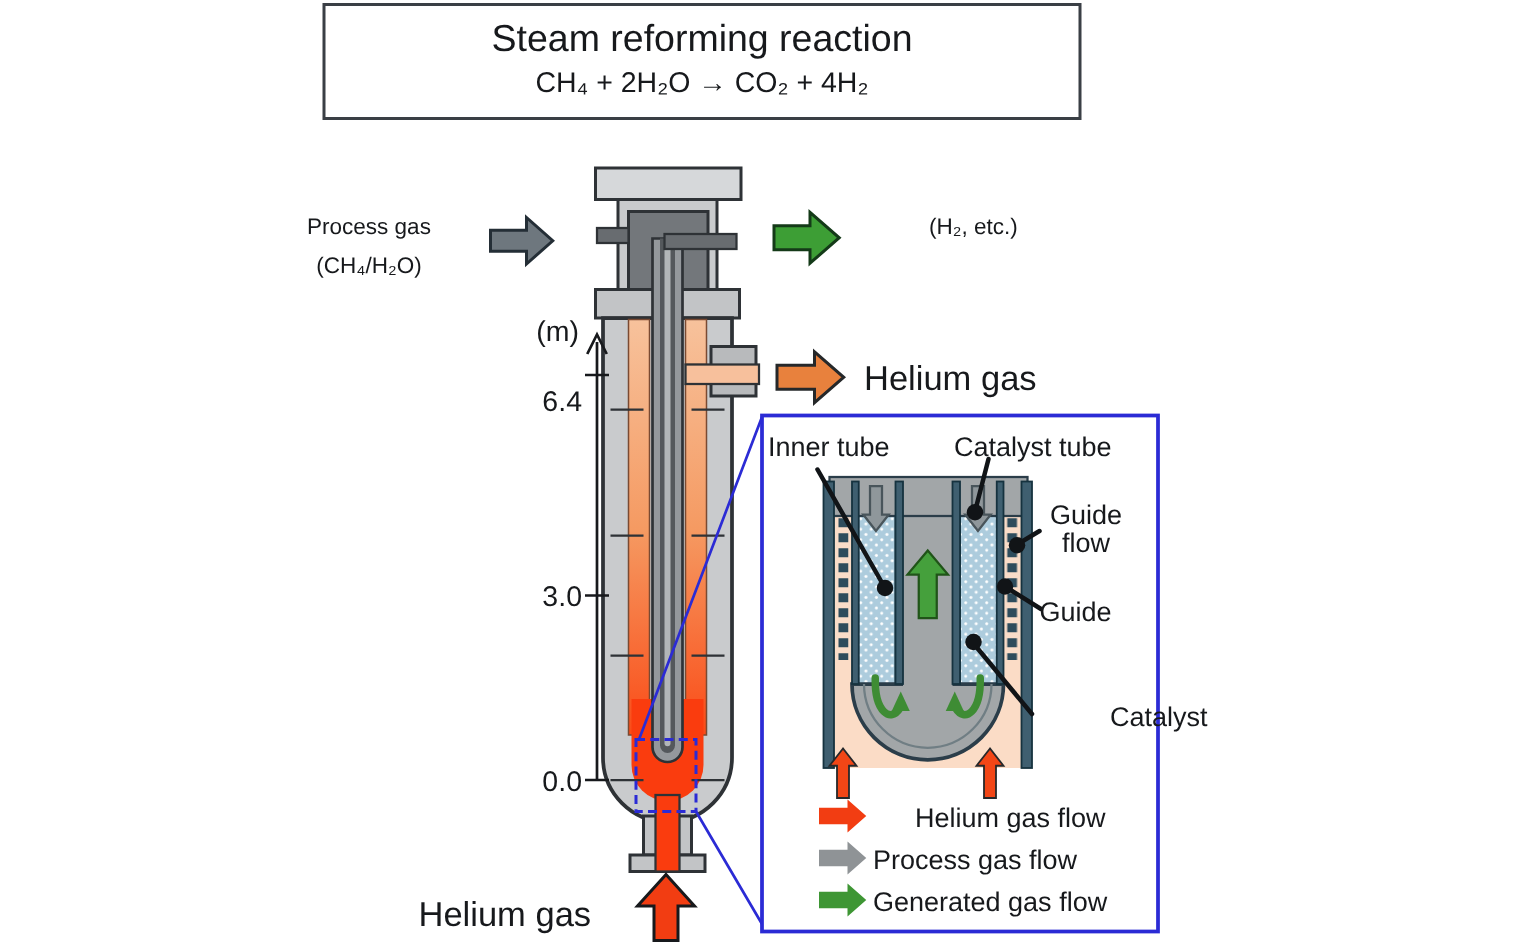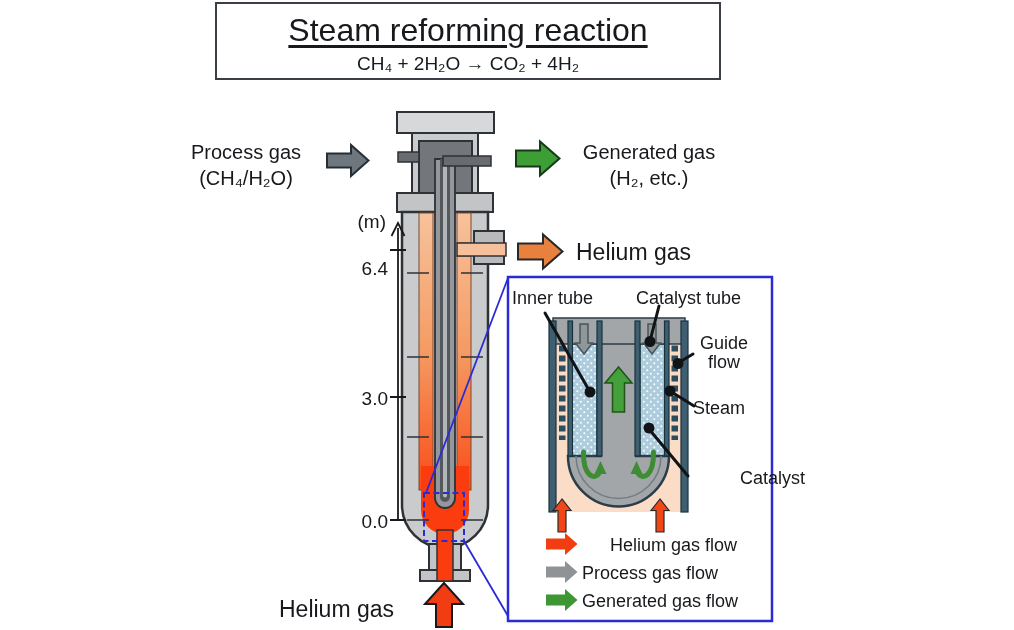--- a/index.html
+++ b/index.html
@@ -6,23 +6,23 @@
   .canvas{
     position:relative;width:1014px;height:630px;background:#ffffff;
     font-family:"Liberation Sans","DejaVu Sans",sans-serif;color:#17191c;overflow:hidden;
   }
   .abs{position:absolute;}
   svg{position:absolute;left:0;top:0;}
   .title-box{
     left:215px;top:2px;width:506px;height:78px;border:2px solid #3a3f45;
     text-align:center;box-sizing:border-box;padding-top:8px;background:#fff;
   }
-  .title-line{font-size:32px;text-decoration:underline;text-underline-offset:4px;}
+  .title-line{font-size:25px;text-underline-offset:4px;}
   .equation-line{font-size:19px;margin-top:4px;}
-  .flow-label{text-align:center;font-size:20px;line-height:26px;}
+  .flow-label{text-align:center;font-size:15px;line-height:26px;}
   .process-label{left:160px;top:139px;width:172px;}
   .generated-label{left:561px;top:139px;width:176px;}
   .helium-top-label{left:576px;top:239px;font-size:23px;}
   .helium-bottom-label{left:279px;top:596px;font-size:23px;}
   .scale-txt{font-size:19px;text-align:right;width:42px;}
   .scale-unit{left:344px;top:211px;}
   .tick-64{left:346px;top:241px;margin-top:17px;}
   .tick-30{left:346px;top:388px;}
   .tick-00{left:346px;top:511px;}
   .inset-lbl{font-size:18px;line-height:19px;}
@@ -178,35 +178,34 @@
     <div class="title-line">Steam reforming reaction</div>
     <div class="equation-line">CH₄ + 2H₂O → CO₂ + 4H₂</div>
   </div>
 
   <div class="abs flow-label process-label">
     <div>Process gas</div>
     <div>(CH₄/H₂O)</div>
   </div>
 
   <div class="abs flow-label generated-label">
-    <div>Generated gas</div>
     <div>(H₂, etc.)</div>
   </div>
 
   <div class="abs helium-top-label">Helium gas</div>
   <div class="abs helium-bottom-label">Helium gas</div>
 
   <div class="abs scale-txt scale-unit">(m)</div>
   <div class="abs scale-txt tick-64">6.4</div>
   <div class="abs scale-txt tick-30">3.0</div>
   <div class="abs scale-txt tick-00">0.0</div>
 
   <div class="abs inset-lbl lbl-inner-tube">Inner tube</div>
   <div class="abs inset-lbl lbl-catalyst-tube">Catalyst tube</div>
   <div class="abs inset-lbl lbl-guide-tube">Guide flow</div>
-  <div class="abs inset-lbl lbl-fins">Steam</div>
+  <div class="abs inset-lbl lbl-fins">Guide</div>
   <div class="abs inset-lbl lbl-catalyst">Catalyst</div>
 
   <div class="abs legend-txt legend-1">Helium gas flow</div>
   <div class="abs legend-txt legend-2">Process gas flow</div>
   <div class="abs legend-txt legend-3">Generated gas flow</div>
 
 </div>
 
 </body></html>

